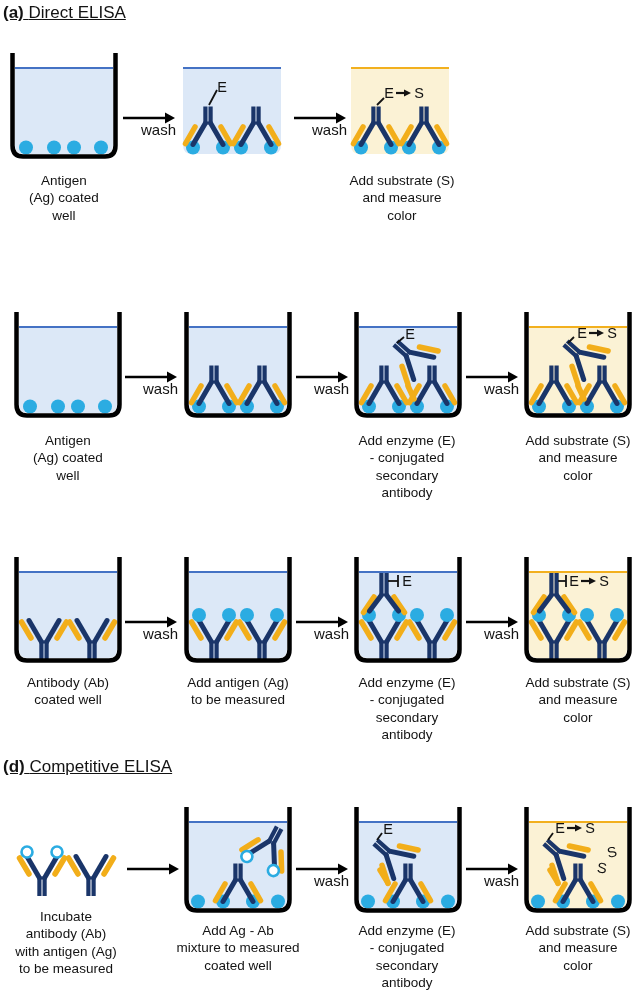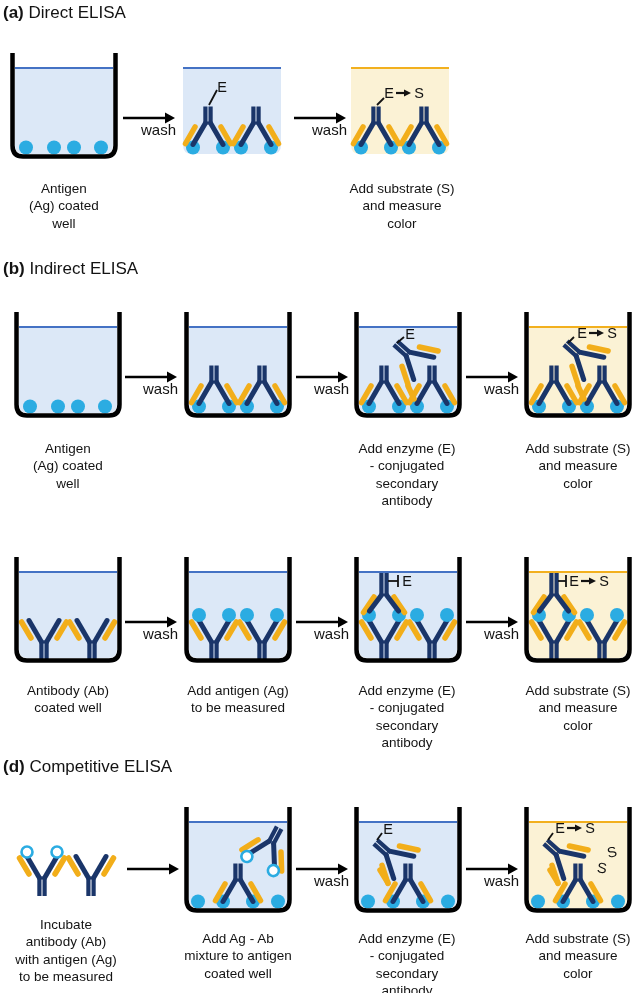--- a/index.html
+++ b/index.html
@@ -1,20 +1,20 @@
 <!DOCTYPE html>
 <html><head>
 <meta charset="utf-8">
 <style>
   html,body{margin:0;padding:0;background:#fff;}
   #canvas{position:relative;width:640px;height:993px;background:#ffffff;
           font-family:"Liberation Sans",sans-serif;color:#131313;overflow:hidden;}
-  .sec-title{position:absolute;font-size:17px;white-space:nowrap;}
+  .sec-title{position:absolute;font-size:17px;white-space:nowrap;text-decoration:underline;}
   .sec-title .tag{font-weight:700;}
-  .caption{position:absolute;font-size:13.5px;line-height:17.3px;text-align:center;white-space:pre-line;margin-top:8px;}
+  .caption{position:absolute;font-size:13.5px;line-height:17.3px;text-align:center;white-space:pre-line;}
   .wash{position:absolute;font-size:15px;text-align:right;width:54px;}
   svg.cell{position:absolute;overflow:visible;}
   svg text{font-family:"Liberation Sans",sans-serif;font-size:14.5px;fill:#131313;text-anchor:middle;}
   .yl{stroke:#F2AE1A;stroke-width:5.5;stroke-linecap:round;fill:none;}
   .nv5{stroke:#1A3569;stroke-width:5;stroke-linecap:round;fill:none;}
   .nv4{stroke:#1A3569;stroke-width:4.2;fill:none;}
   .liq.b{fill:#DCE8F7;}  .liq.y{fill:#FBF2D5;}
   .liqline{stroke-width:2.2;}
   .liqline.b{stroke:#4472C4;} .liqline.y{stroke:#F2B01E;}
   .frame{fill:none;stroke:#000;stroke-width:4.5;}
@@ -116,24 +116,20 @@
     <text x="75" y="45">S</text>
   </svg>
 
   <div class="caption" style="left:0px;top:172px;width:128px">Antigen
 (Ag) coated
 well</div>
   <div class="caption" style="left:336px;top:172px;width:132px">Add substrate (S)
 and measure
 color</div>
 
-  <div class="sec-title" style="left:3px;top:259px">
-    <span class="tag">(b)</span>
-    <span>Indirect ELISA</span>
-  </div>
 
   <svg class="cell" style="left:12px;top:312px" width="112" height="108" viewBox="0 0 112 108">
     <path class="liq b" d="M7,14.5 H105 V92 Q105,101 96,101 H16 Q7,101 7,92 Z"></path>
     <line class="liqline b" x1="7" y1="15" x2="105" y2="15"></line>
     <circle class="dot" cx="18" cy="94.5" r="7"></circle>
     <circle class="dot" cx="46" cy="94.5" r="7"></circle>
     <circle class="dot" cx="66" cy="94.5" r="7"></circle>
     <circle class="dot" cx="93" cy="94.5" r="7"></circle>
     <path class="frame" d="M4.5,0 V92.5 Q4.5,103.5 15,103.5 H97 Q107.5,103.5 107.5,92.5 V0"></path>
   </svg>
@@ -386,21 +382,21 @@
     <text x="90" y="50" transform="rotate(-12 90 45)">S</text>
     <text x="80" y="66" transform="rotate(8 80 61)">S</text>
     <path class="frame" d="M4.5,0 V92.5 Q4.5,103.5 15,103.5 H97 Q107.5,103.5 107.5,92.5 V0"></path>
   </svg>
 
   <div class="caption" style="left:1px;top:908px;width:130px">Incubate
 antibody (Ab)
 with antigen (Ag)
 to be measured</div>
   <div class="caption" style="left:170px;top:922px;width:136px">Add Ag - Ab
-mixture to antigen
+mixture to measured
 coated well</div>
   <div class="caption" style="left:343px;top:922px;width:128px">Add enzyme (E)
 - conjugated
 secondary
 antibody</div>
   <div class="caption" style="left:514px;top:922px;width:128px">Add substrate (S)
 and measure
 color</div>
 
 </div>

